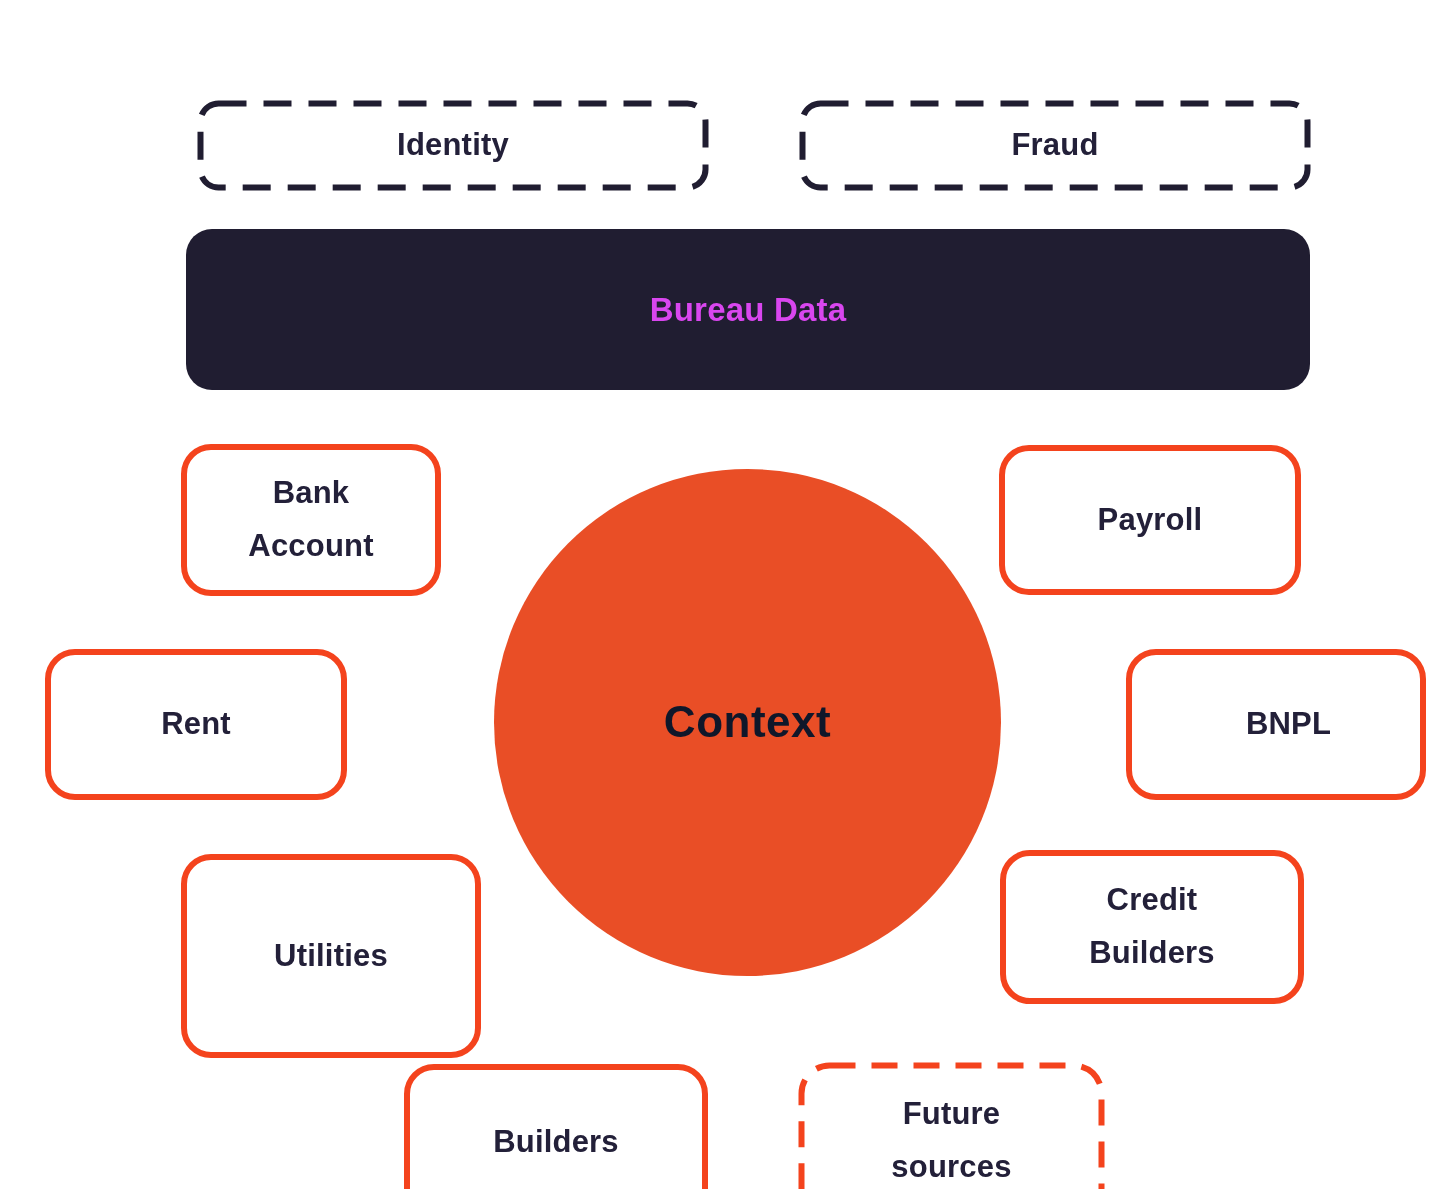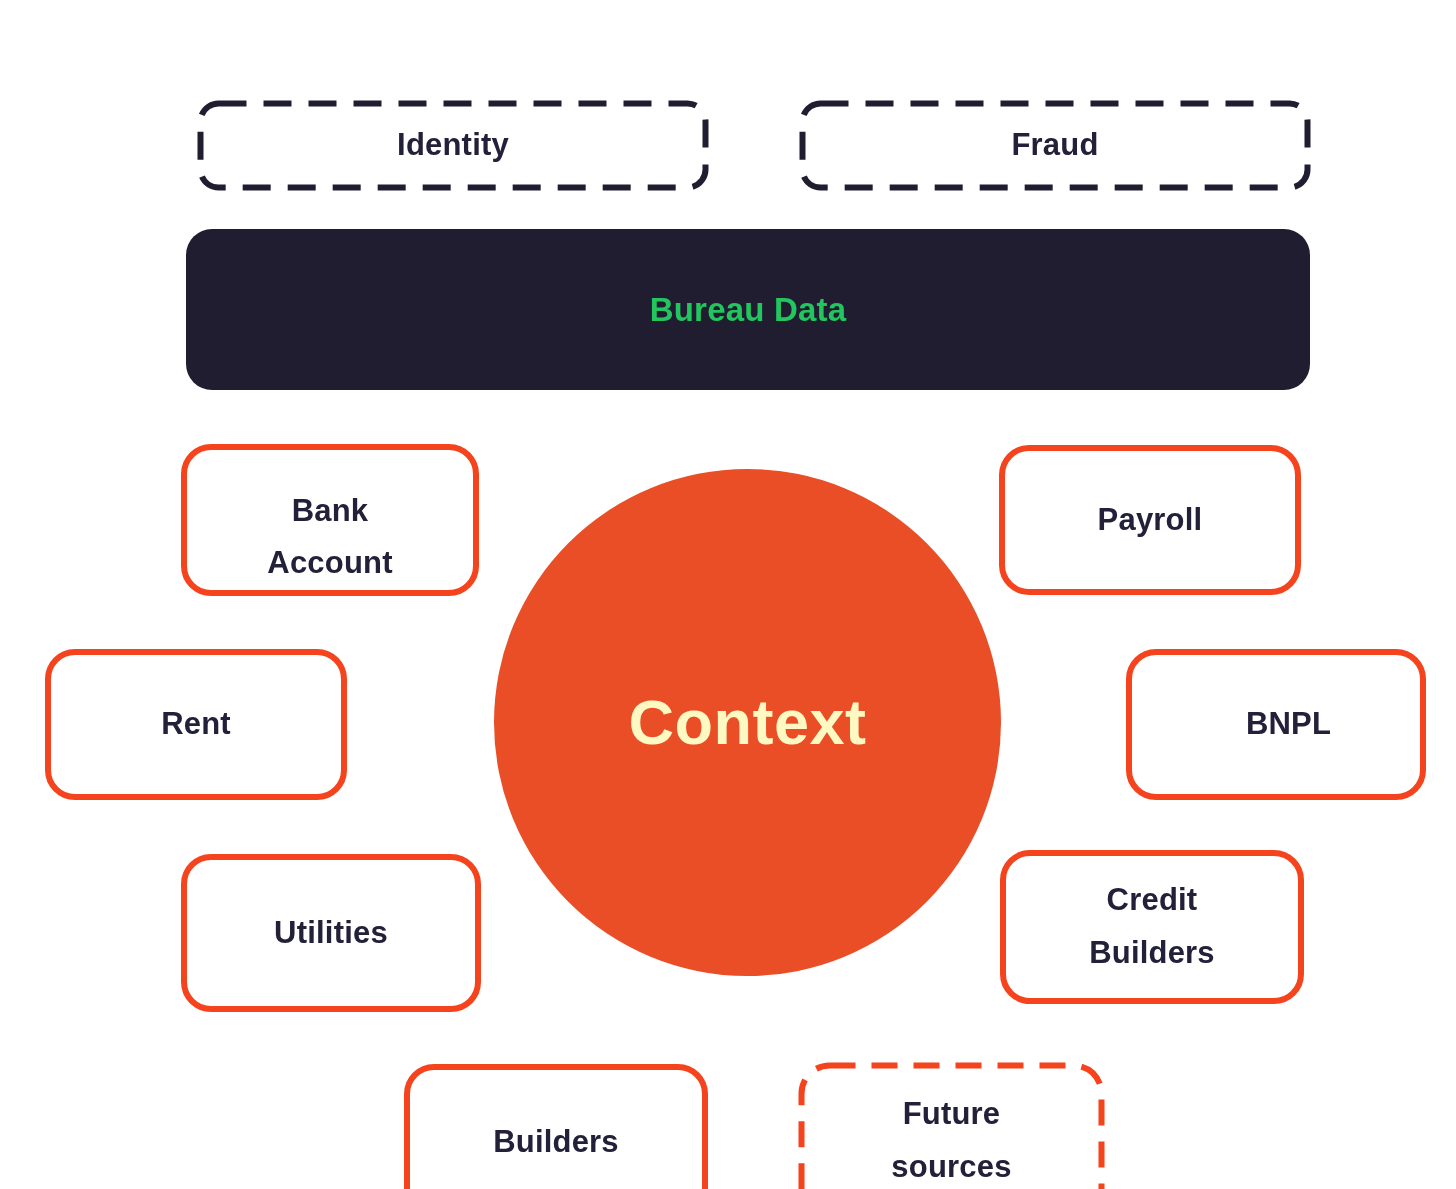--- a/index.html
+++ b/index.html
@@ -38,42 +38,42 @@
     left: 0; top: 0;
     width: 100%; height: 100%;
   }
   .n-identity { left: 197px; top: 52px;  width: 512px; height: 91px; }
   .n-fraud    { left: 799px; top: 52px;  width: 512px; height: 91px; justify-content: center; }
   .n-bureau {
     left: 186px; top: 181px; width: 1124px; height: 161px;
     background: #201D31;
     border-radius: 26px;
   }
-  .n-bureau .label { color: #22c55e; font-size: 33px; line-height: 1.2; }
+  .n-bureau .label { color: #d946ef; font-size: 33px; line-height: 1.2; }
   .solid-orange {
     border: 6px solid #F4431D;
     border-radius: 30px;
     background: #ffffff;
   }
-  .n-bank      { left: 181px;  top: 396px;  width: 298px; height: 152px; align-items: flex-end; }
+  .n-bank      { left: 181px;  top: 396px;  width: 260px; height: 152px; }
   .n-payroll   { left: 999px;  top: 397px;  width: 302px; height: 150px; }
   .n-rent      { left: 45px;   top: 601px;  width: 302px; height: 151px; }
   .n-bnpl      { left: 1126px; top: 601px;  width: 300px; height: 151px; padding-left: 25px; }
-  .n-utilities { left: 181px;  top: 806px;  width: 300px; height: 158px; }
+  .n-utilities { left: 181px;  top: 806px;  width: 300px; height: 204px; }
   .n-credit    { left: 1000px; top: 802px;  width: 304px; height: 154px; }
   .n-platform  { left: 404px;  top: 1016px; width: 304px; height: 157px; }
   .n-future    { left: 798px;  top: 1014px; width: 307px; height: 158px; }
   .n-circle {
     left: 494px; top: 421px; width: 507px; height: 507px;
     background: #E94E26;
     border-radius: 50%;
   }
   .n-circle .label {
-    color: #fef9c3;
-    font-size: 63px;
+    color: #0f172a;
+    font-size: 44px;
     line-height: 1.1;
     letter-spacing: 0.5px;
   }
 </style>
 </head>
 <body>
 
 <div id="stage">
 
   <div class="node n-identity">

